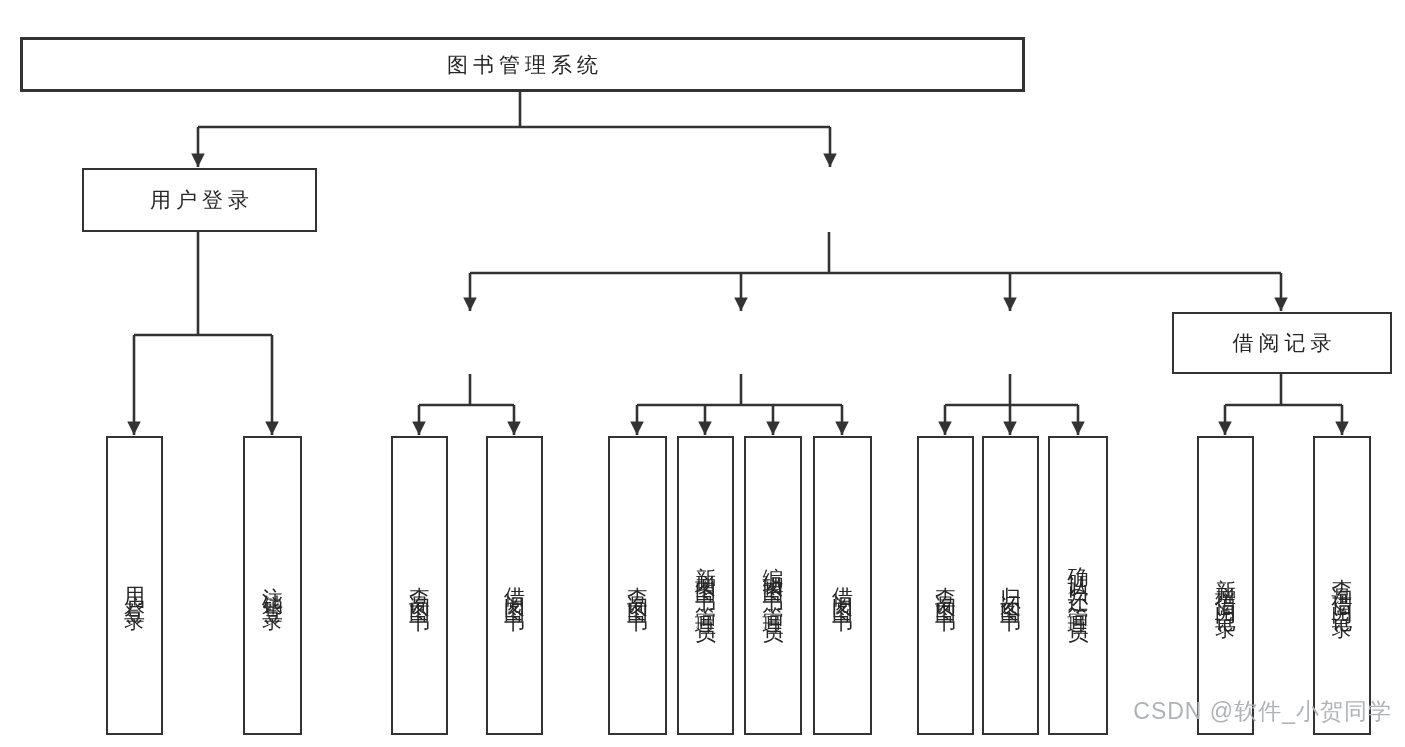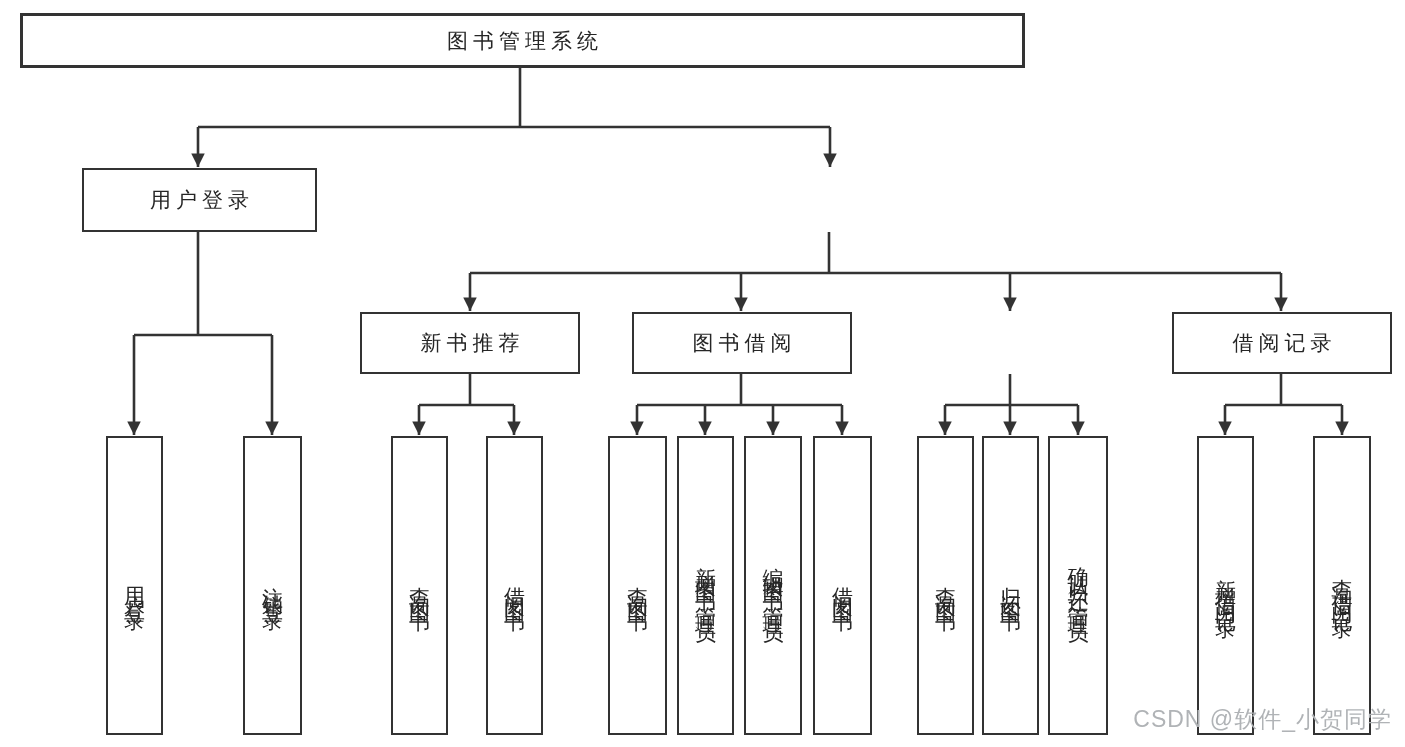--- a/index.html
+++ b/index.html
@@ -19,34 +19,34 @@
   .connectors .cline{stroke:var(--line);stroke-width:2.6;fill:none;}
   .connectors .ahead{fill:var(--line);stroke:none;}
   .node{
     position:absolute;
     box-sizing:border-box;
     background:#ffffff;
     border:2.5px solid var(--line);
     display:flex;align-items:center;justify-content:center;
     color:var(--text);
   }
-  .node.root{border-width:3px;}
+  .node.root{border-width:3px;margin-top:24px;}
   .node.root span{font-size:23px;letter-spacing:4px;text-indent:4px;}
   .node.h span{font-size:21px;letter-spacing:5px;text-indent:5px;white-space:nowrap;}
   .node.v span{
     writing-mode:vertical-rl;
     text-orientation:mixed;
     font-size:21px;
     letter-spacing:8px;
     line-height:1.05;
     white-space:nowrap;
   }
   .watermark{
     position:absolute;
-    right:13px;bottom:12px;
+    right:13px;bottom:20px;
     color:var(--watermark);
     font-size:23px;
     letter-spacing:1px;
     z-index:5;
     white-space:nowrap;
   }
 </style>
 </head>
 <body>
 
@@ -101,26 +101,20 @@
   </svg>
 
   <div class="node root h" style="left:20px;top:13px;width:1005px;height:55px;">
     <span>图书管理系统</span>
   </div>
 
   <div class="node h" style="left:82px;top:168px;width:235px;height:64px;">
     <span>用户登录</span>
   </div>
 
-  <div class="node h" style="left:360px;top:312px;width:220px;height:62px;">
-    <span>新书推荐</span>
-  </div>
-  <div class="node h" style="left:632px;top:312px;width:220px;height:62px;">
-    <span>图书借阅</span>
-  </div>
   <div class="node h" style="left:1172px;top:312px;width:220px;height:62px;">
     <span>借阅记录</span>
   </div>
 
   <div class="node v" style="left:106px;top:436px;width:57px;height:299px;">
     <span>用户登录</span>
   </div>
   <div class="node v" style="left:243px;top:436px;width:59px;height:299px;">
     <span>注销登录</span>
   </div>

